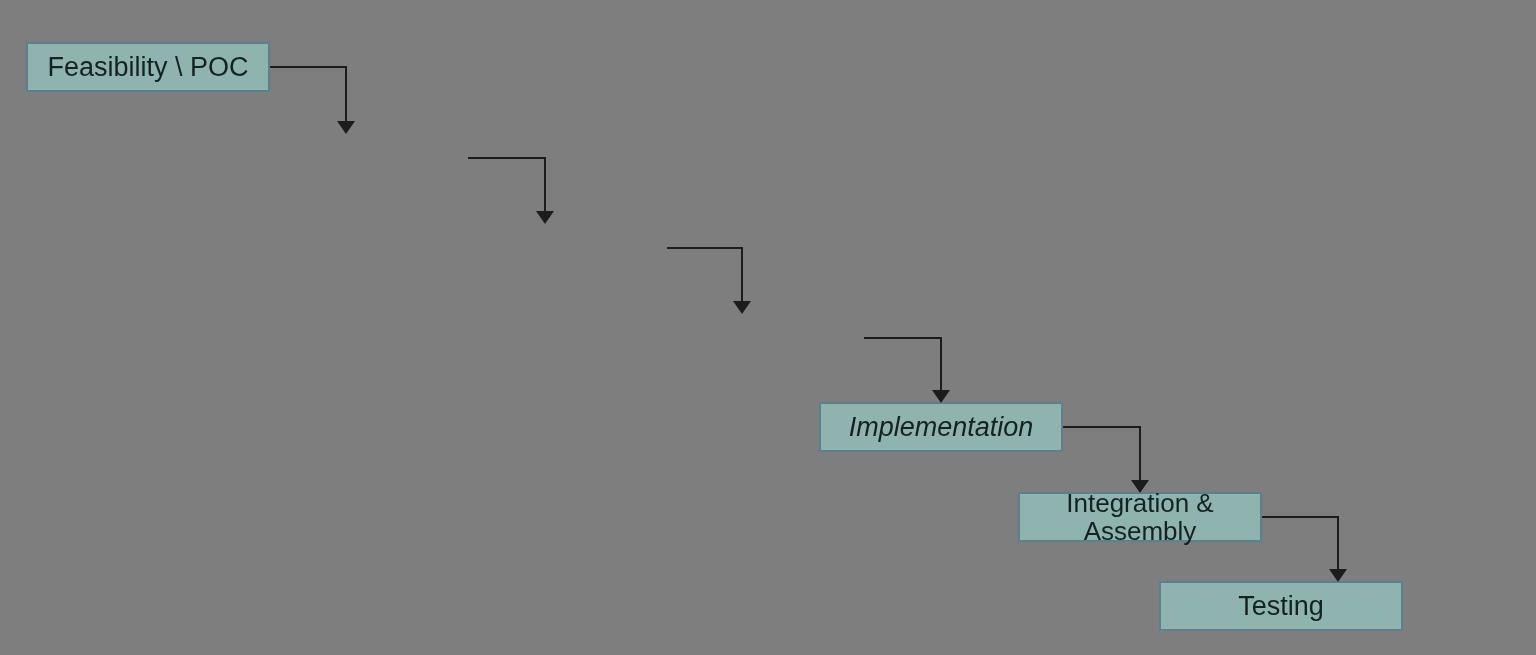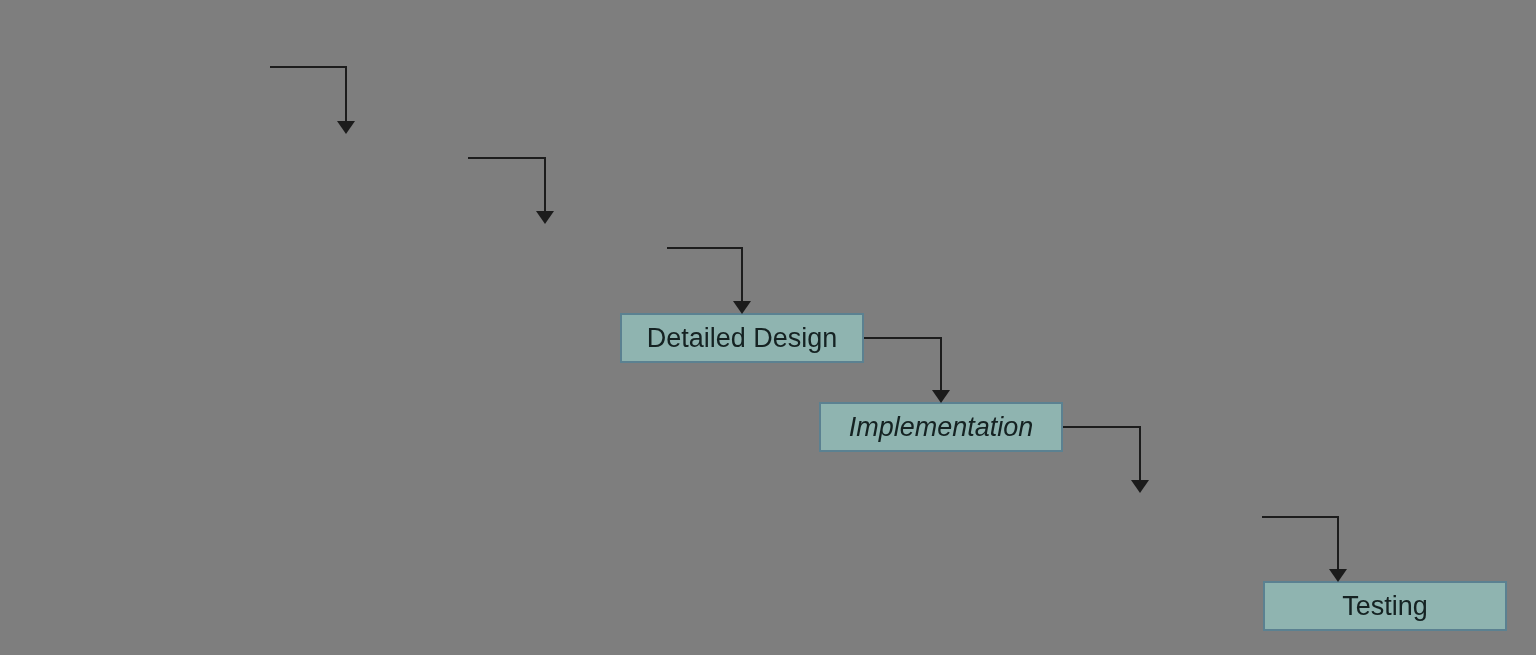--- a/index.html
+++ b/index.html
@@ -33,39 +33,42 @@
     display:flex;align-items:center;justify-content:center;
     text-align:center;
     font-size:27px;line-height:28px;color:var(--box_text);
   }
   .b1{left:26px;top:42px;}
   .b2{left:224px;top:133px;}
   .b3{left:423px;top:223px;}
   .b4{left:620px;top:313px;}
   .b5{left:819px;top:402px;font-style:italic;}
   .b6{left:1018px;top:492px;font-size:26px;}
-  .b7{left:1263px;top:581px;justify-content:center;}
+  .b7{left:1159px;top:581px;justify-content:center;}
   svg.connectors{
     position:absolute;left:0;top:0;width:1536px;height:655px;
     pointer-events:none;
   }
   svg.connectors path{fill:none;stroke:var(--arrow);stroke-width:2px;}
   svg.connectors polygon{fill:var(--arrow);stroke:none;}
 </style>
 </head>
 <body>
 
 <div class="canvas">
 
 
-  <div class="stage b4">
-    <span>Detailed Design</span>
+  <div class="stage b1">
+    <span>Feasibility \ POC</span>
   </div>
   <div class="stage b5">
     <span>Implementation</span>
+  </div>
+  <div class="stage b6">
+    <span>Integration &amp; Assembly</span>
   </div>
   <div class="stage b7">
     <span>Testing</span>
   </div>
 
   <svg class="connectors" viewBox="0 0 1536 655" xmlns="http://www.w3.org/2000/svg">
     <g>
       <path d="M270 67 H346 V122"></path>
       <polygon points="337,121 355,121 346,134"></polygon>
     </g>

